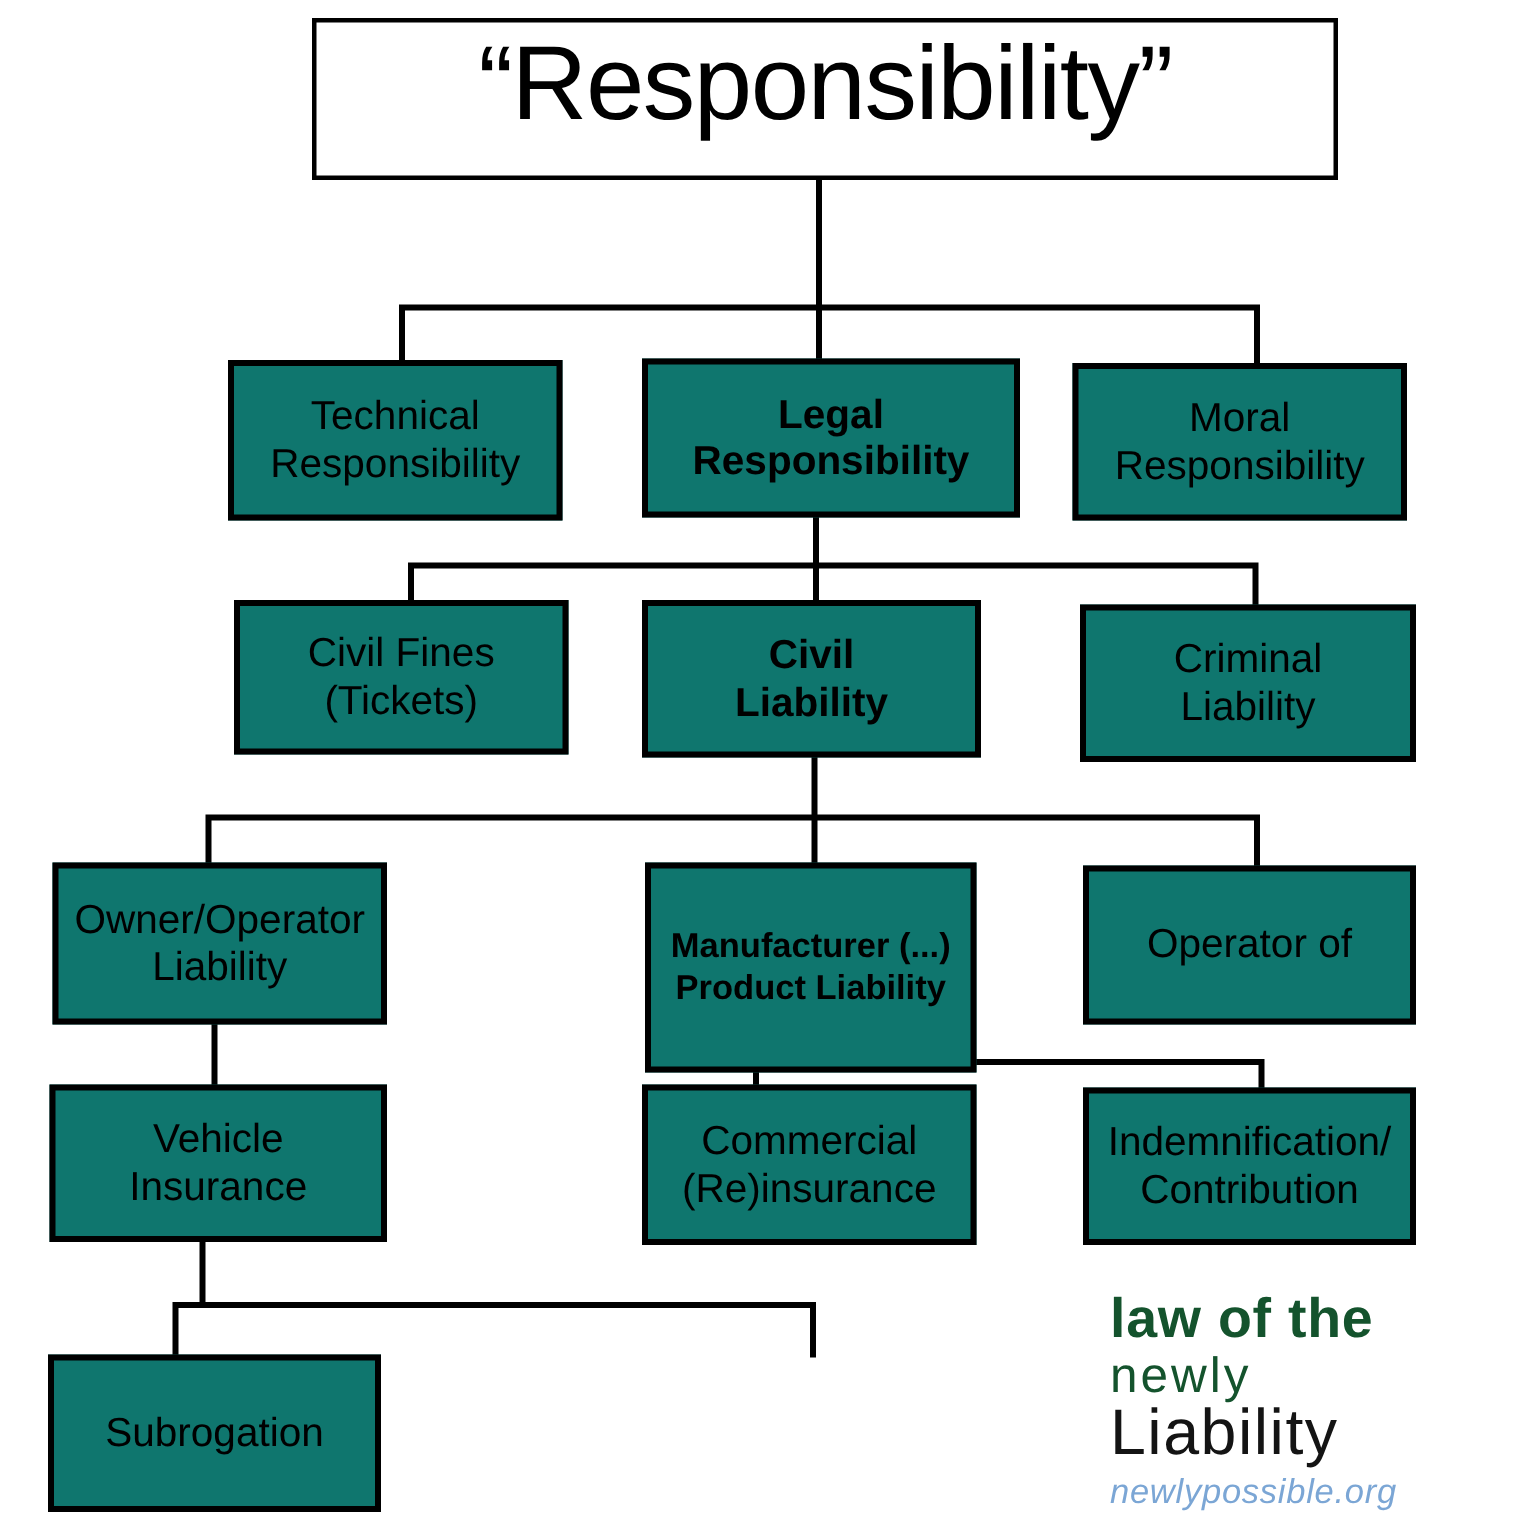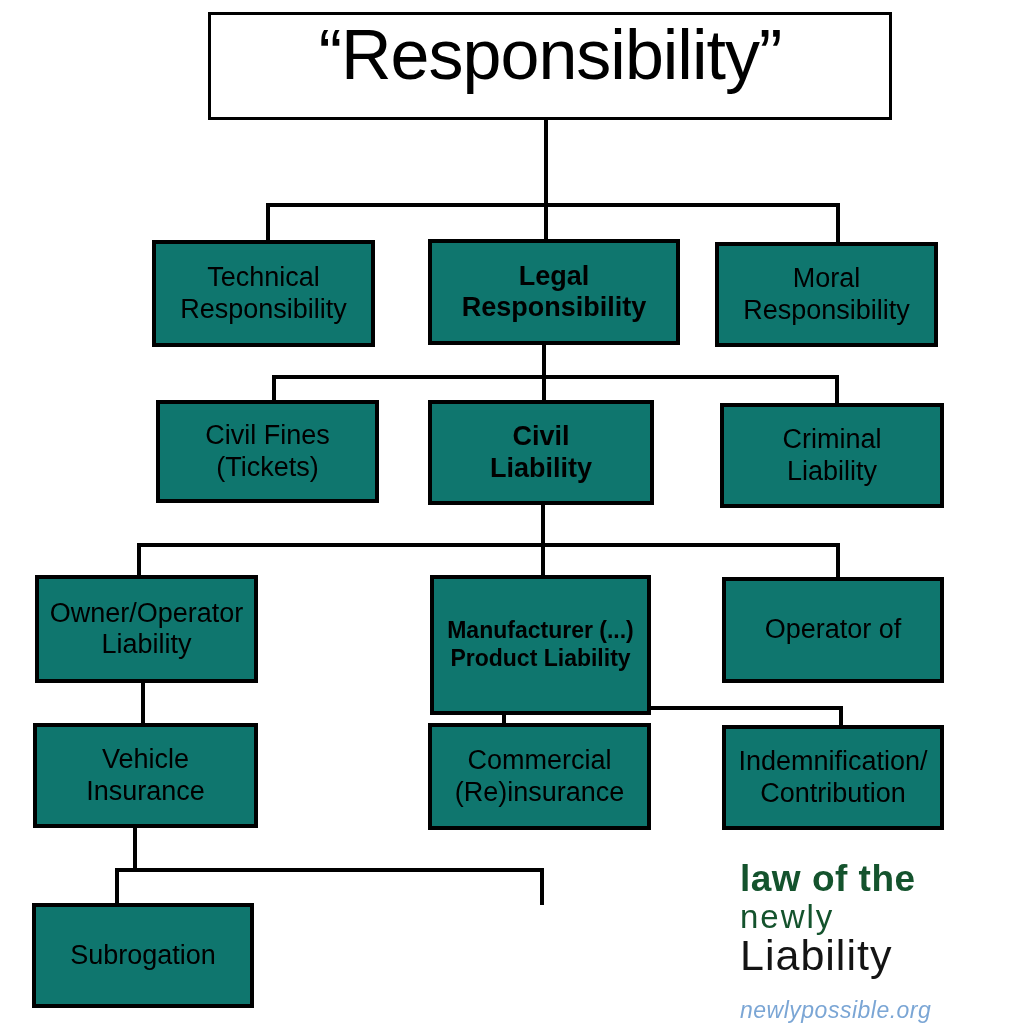--- a/index.html
+++ b/index.html
@@ -73,21 +73,21 @@
   }
   .logo-l3 {
     font-size: 43px;
     line-height: 41px;
     color: #141414;
     letter-spacing: 1px;
   }
   .logo-url {
     font-size: 23px;
     line-height: 28px;
-    margin-top: 20px;
+    margin-top: 4px;
     font-style: italic;
     color: #7ba6d5;
     letter-spacing: 0.5px;
   }
 </style>
 </head>
 <body>
 
 <div id="canvas">
 

